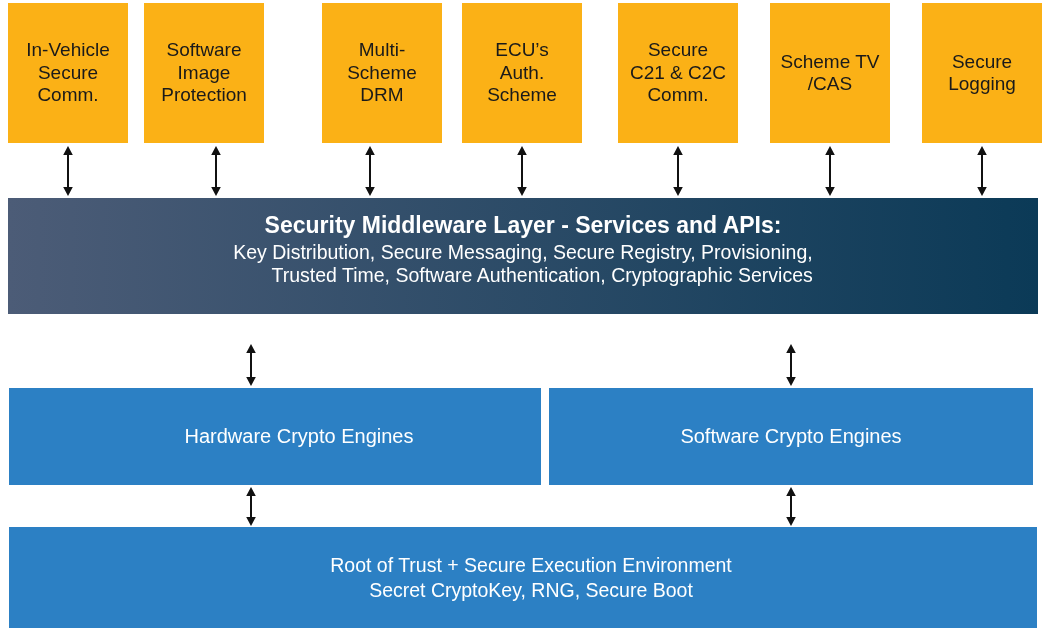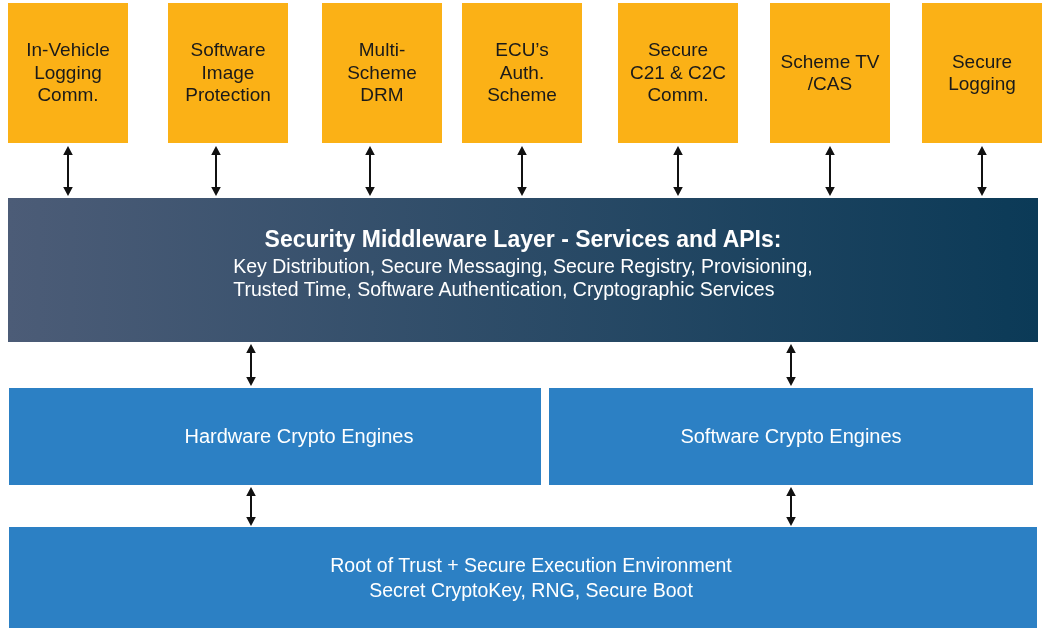--- a/index.html
+++ b/index.html
@@ -22,37 +22,37 @@
   .app-label {
     white-space: pre-line;
     text-align: center;
     color: var(--app-text, #1A1A1A);
     font-size: 19px; line-height: 1.18; font-weight: 500;
   }
 
   
   .middleware {
     position: absolute;
-    left: 8px; top: 198px; width: 1030px; height: 144px;
+    left: 8px; top: 198px; width: 1030px; height: 116px;
     background: linear-gradient(to right,
       var(--middleware-gradient-left, #4C5C77),
       var(--middleware-gradient-right, #0B3A57));
     display: flex; flex-direction: column;
     align-items: center; justify-content: center;
     padding-bottom: 14px; box-sizing: border-box;
   }
   .middleware-title {
     color: var(--light-text, #fff);
     font-size: 23px; font-weight: bold;
     text-align: center;
   }
   .middleware-subtitle {
     color: var(--light-text, #fff);
     font-size: 19.5px; line-height: 1.16;
-    text-align: left;
+    text-align: right;
     white-space: pre-line;
     margin-top: 2px;
   }
 
   
   .engine-box {
     position: absolute;
     top: 388px; height: 97px; width: 484px;
     background: var(--engine-box, #2C80C4);
     display: flex; align-items: center; justify-content: center;
@@ -86,24 +86,24 @@
   }
   .arrow svg { display: block; }
 </style>
 </head>
 <body>
 
 <div class="stage">
 
   <div class="app-box" style="left:8px">
     <div class="app-label">In-Vehicle
-Logging
+Secure
 Comm.</div>
   </div>
-  <div class="app-box" style="left:168px">
+  <div class="app-box" style="left:144px">
     <div class="app-label">Software
 Image
 Protection</div>
   </div>
   <div class="app-box" style="left:322px">
     <div class="app-label">Multi-
 Scheme
 DRM</div>
   </div>
   <div class="app-box" style="left:462px">

